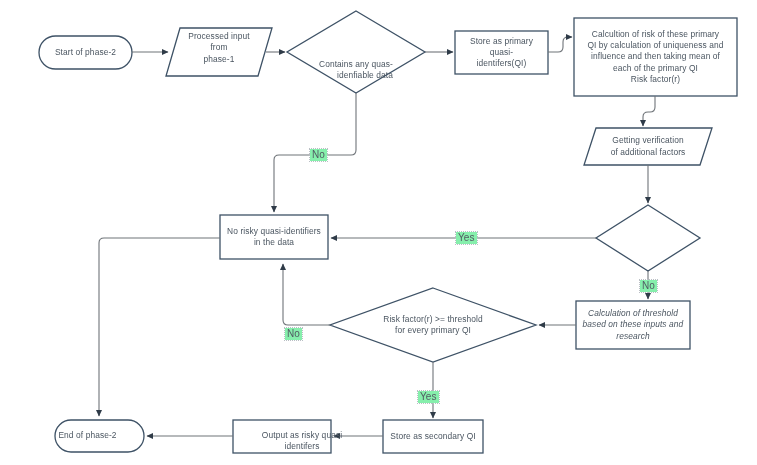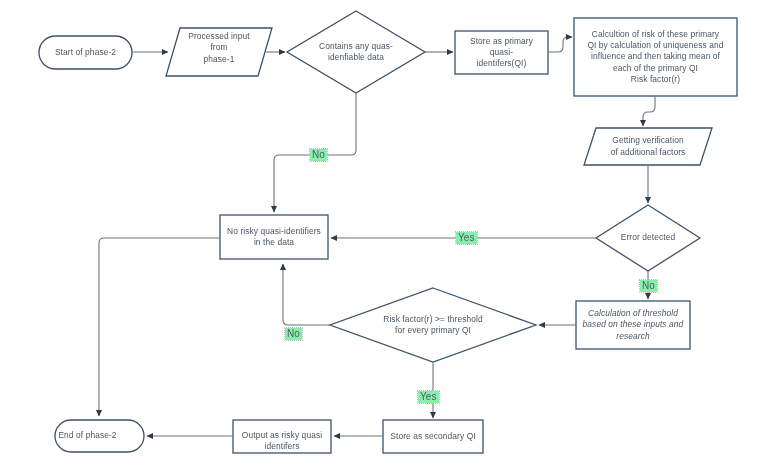--- a/index.html
+++ b/index.html
@@ -122,51 +122,50 @@
       <path d="M220,238 L104,238 Q99,238 99,243 L99,416" marker-end="url(#arrow)"></path>
     </g>
   </svg>
 
   <div class="shape-label" style="left:39px; top:36px; width:93px; height:33px;">Start of phase-2</div>
 
   <div class="shape-label" style="left:173px; top:28px; width:92px; height:40px;">Processed input
 from
 phase-1</div>
 
-  <div class="shape-label" style="left:293px; top:34px; width:126px; height:36px;">Contains any quas-
+  <div class="shape-label" style="left:293px; top:52px; width:126px; height:36px;text-align:right;">Contains any quas-
 idenfiable data</div>
 
   <div class="shape-label" style="left:455px; top:31px; width:93px; height:43px;">Store as primary
 quasi-
 identifers(QI)</div>
 
   <div class="shape-label" style="left:576px; top:18px; width:159px; height:78px;border-radius:31px;">Calcultion of risk of these primary
 QI by calculation of uniqueness and
 influence and then taking mean of
 each of the primary QI
 Risk factor(r)</div>
 
   <div class="shape-label" style="left:591px; top:128px; width:114px; height:37px;">Getting verification
 of additional factors</div>
 
-  <div class="shape-label" style="left:600px; top:228px; width:96px; height:20px;">Error detected</div>
 
   <div class="shape-label" style="left:220px; top:215px; width:108px; height:44px;">No risky quasi-identifiers
 in the data</div>
 
   <div class="shape-label" style="left:576px; top:301px; width:114px; height:48px;font-style:italic;">Calculation of threshold
 based on these inputs and
 research</div>
 
   <div class="shape-label" style="left:352px; top:312px; width:162px; height:26px;">Risk factor(r) &gt;= threshold
 for every primary QI</div>
 
   <div class="shape-label" style="left:383px; top:420px; width:100px; height:33px;">Store as secondary QI</div>
 
-  <div class="shape-label" style="left:233px; top:420px; width:98px; height:42px;">Output as risky quasi
+  <div class="shape-label" style="left:233px; top:420px; width:98px; height:42px;padding-left:20px;">Output as risky quasi
 identifers</div>
 
   <div class="shape-label" style="left:55px; top:420px; width:65px; height:32px;">End of phase-2</div>
 
   <div class="edge-label dotted" style="left:310px; top:149px;">No</div>
 
   <div class="edge-label dotted" style="left:456px; top:232px;">Yes</div>
 
   <div class="edge-label dotted" style="left:640px; top:280px;">No</div>
 

